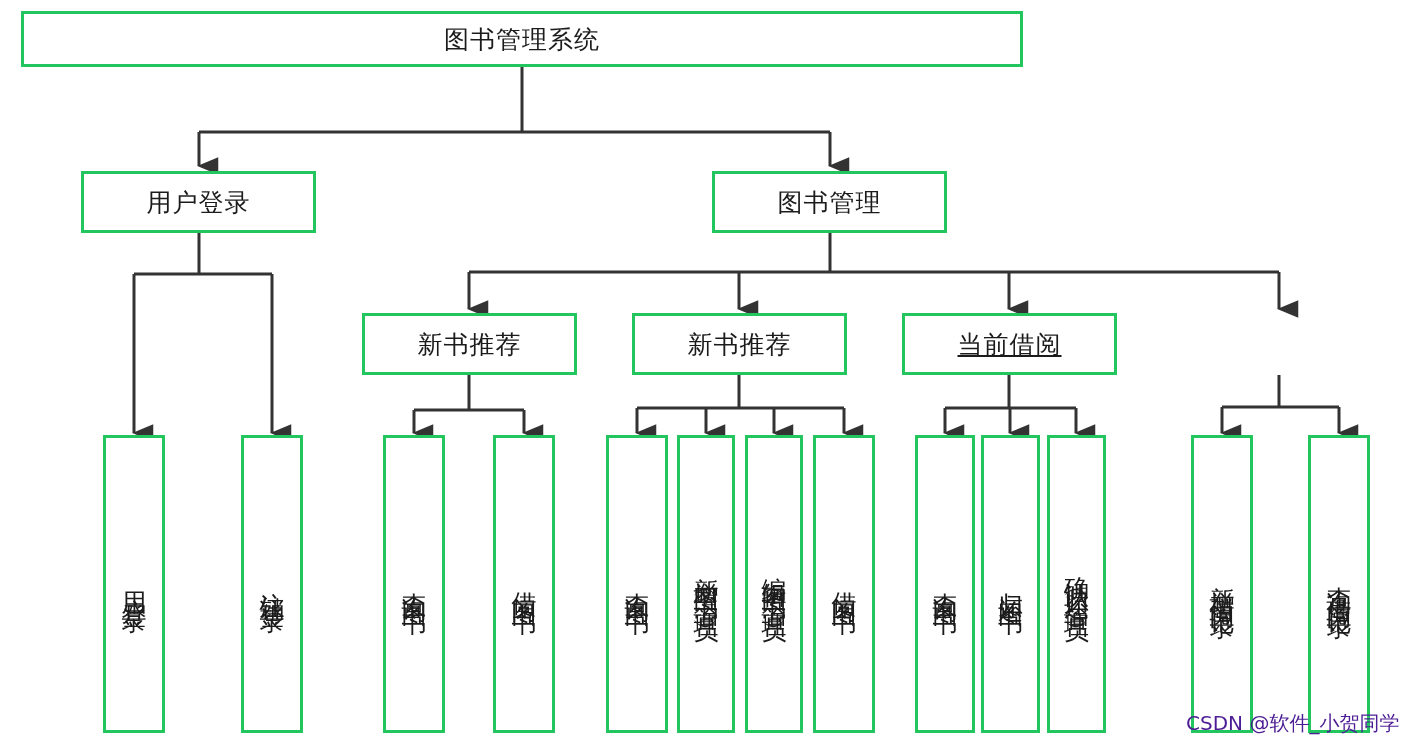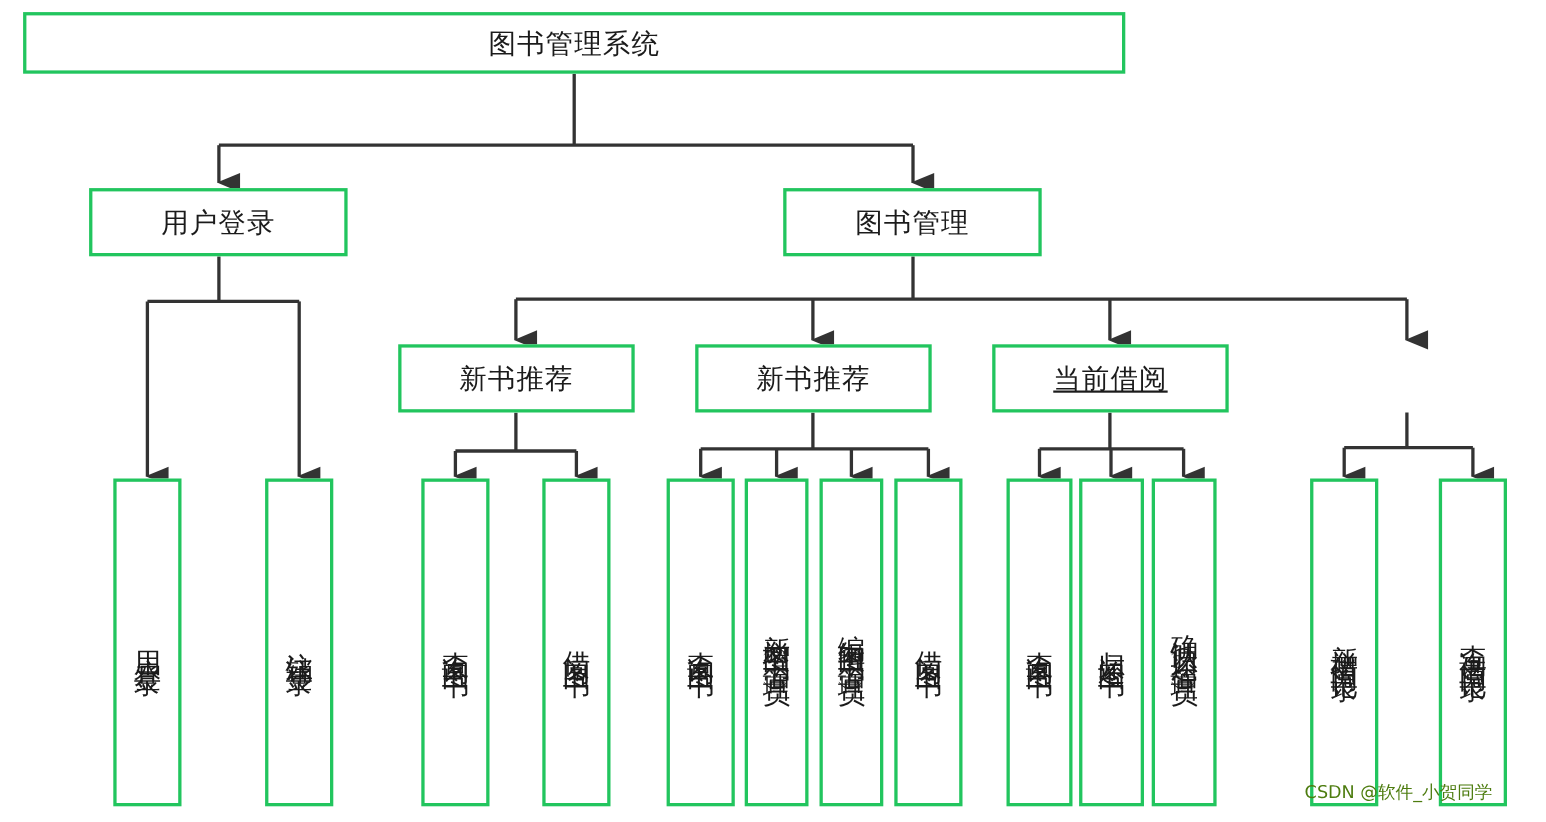--- a/index.html
+++ b/index.html
@@ -49,22 +49,22 @@
     text-orientation: upright;
     letter-spacing: 6px;
     line-height: 1;
     white-space: nowrap;
     text-align: center;
   }
   .watermark {
     position: absolute;
     left: 1186px;
     top: 710px;
-    font-size: 16px;
-    color: #4d7c0f;
+    font-size: 20px;
+    color: #4c1d95;
     white-space: nowrap;
     font-family: "DejaVu Sans", "Liberation Sans", sans-serif;
   }
 </style>
 </head>
 <body>
 
 <div id="stage">
 
   <svg class="wires" viewBox="0 0 1405 747">

